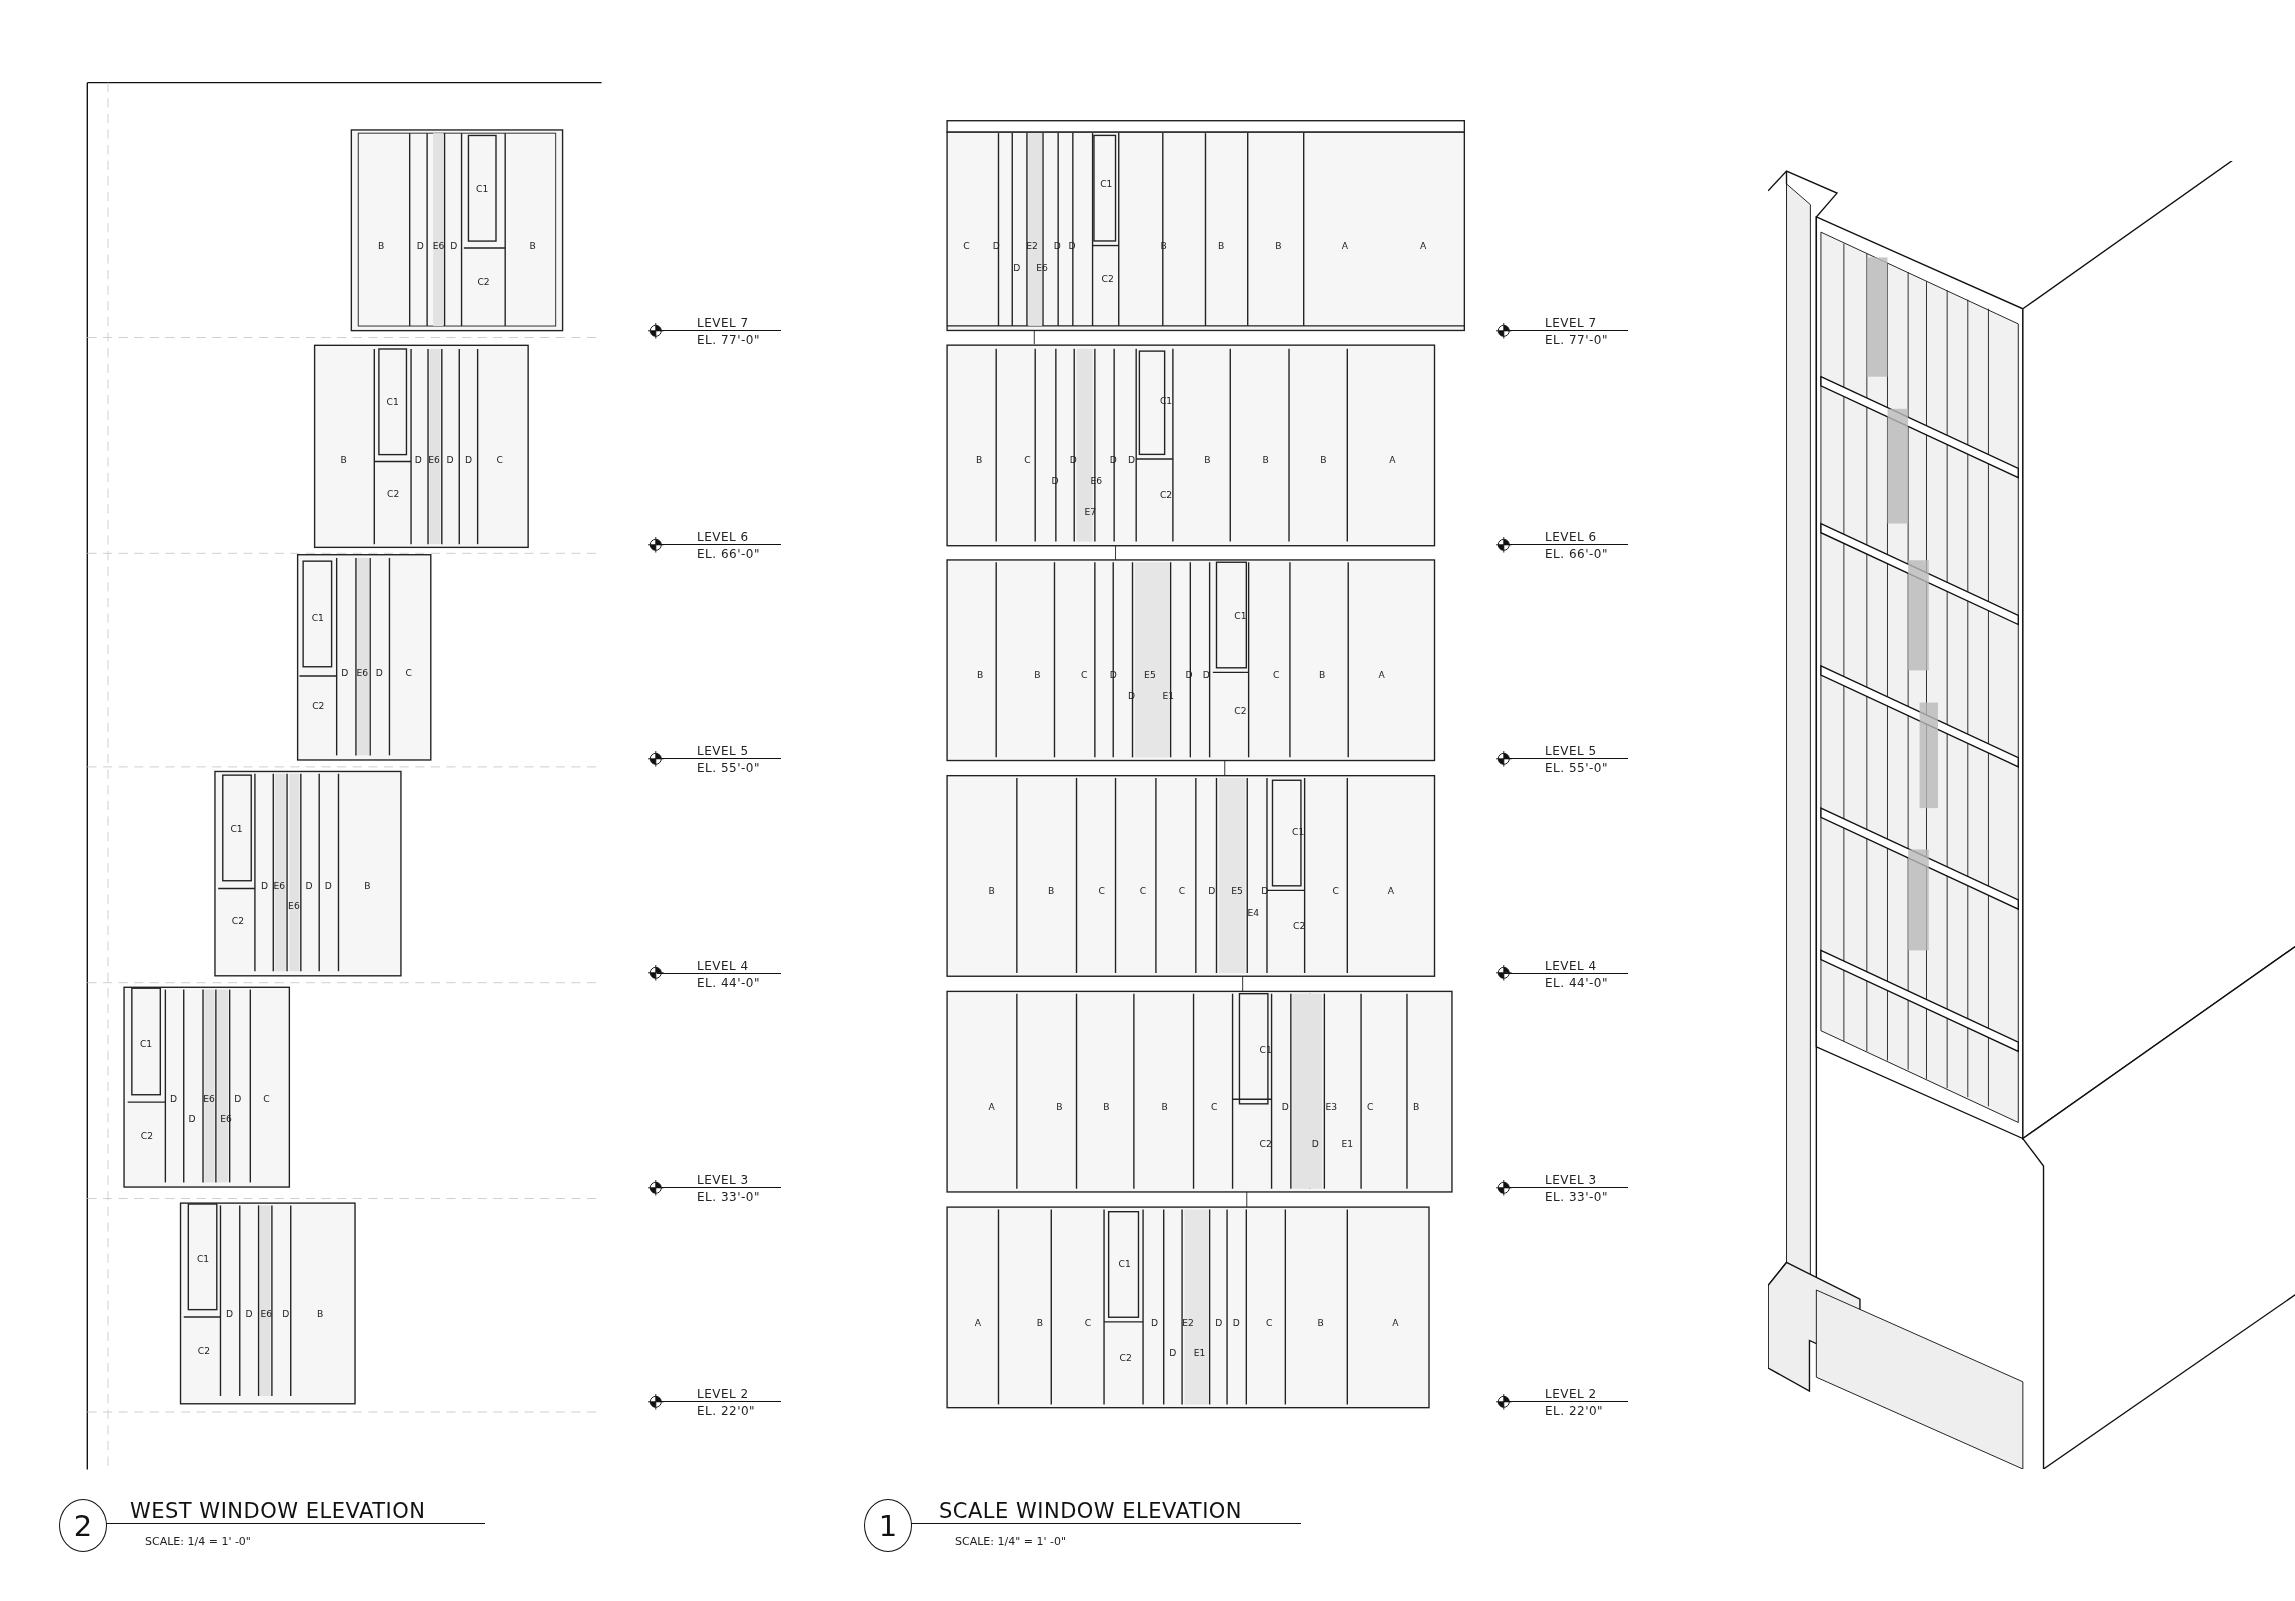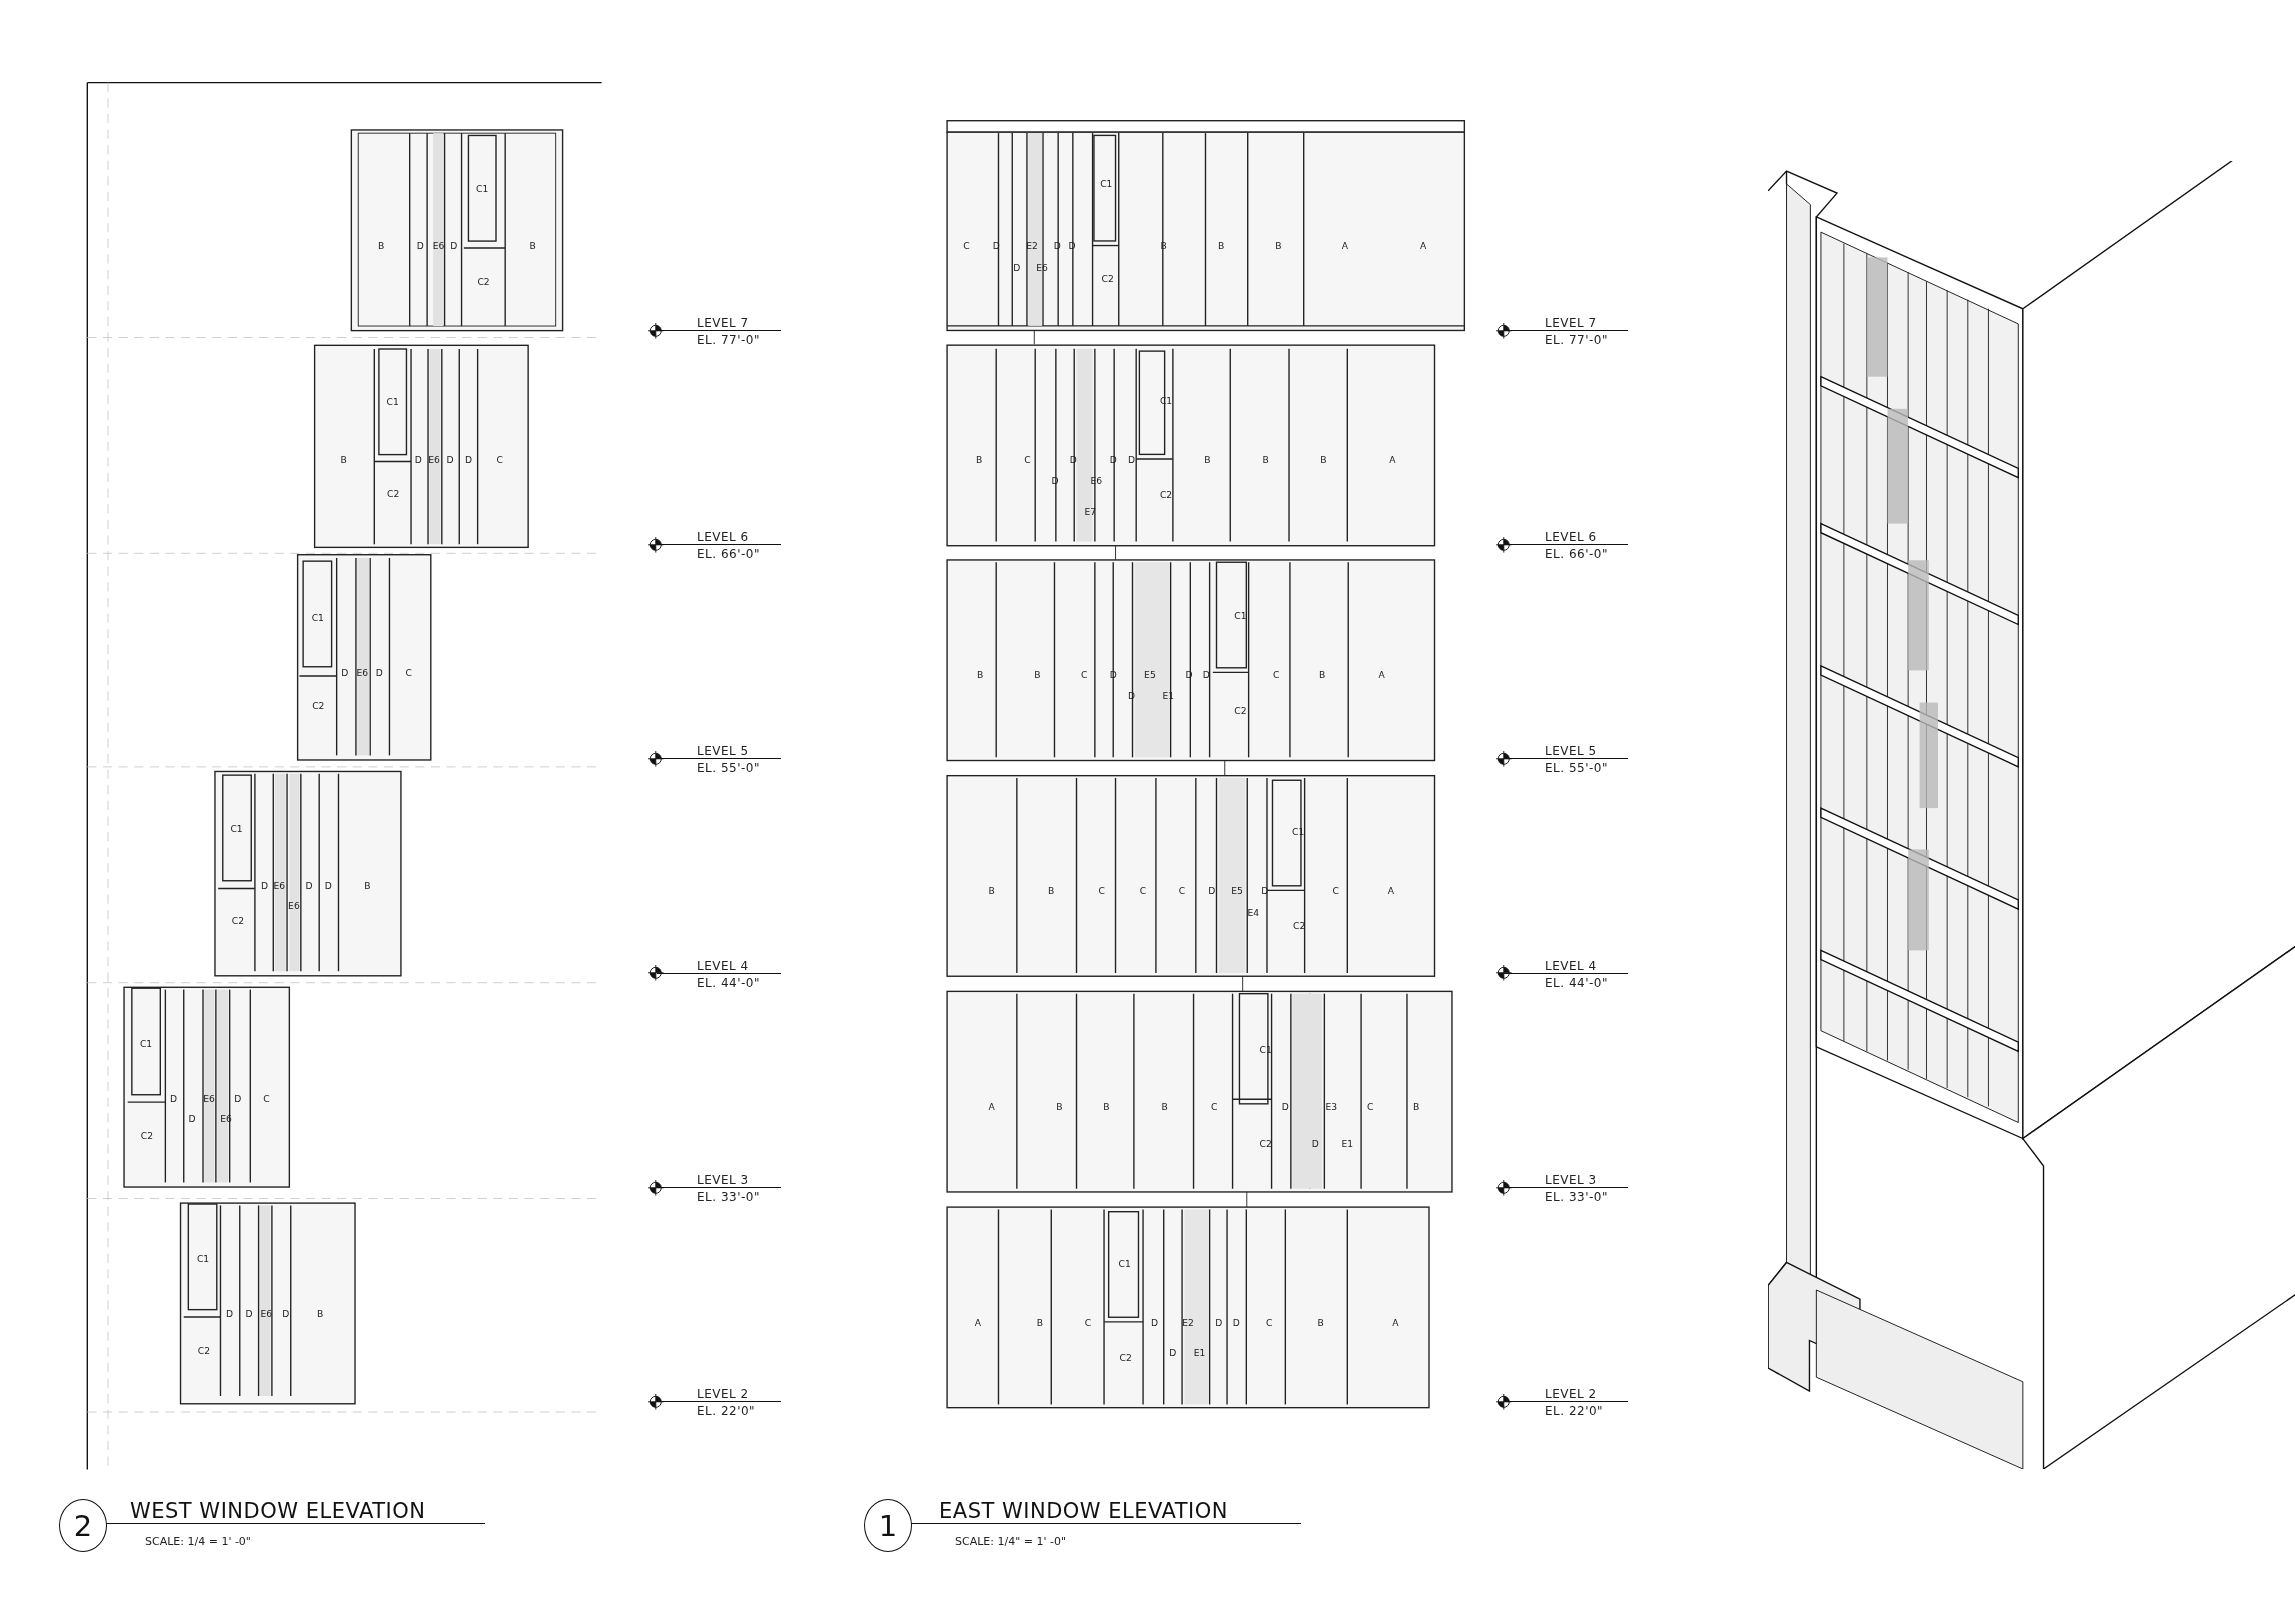--- a/index.html
+++ b/index.html
@@ -542,16 +542,16 @@
 
 <div>
   <div class="title-circle" style="left:59px;top:1499px">2</div>
   <div class="title-rule" style="left:106px;top:1523px;width:379px"></div>
   <div class="title-text" style="left:130px;top:1501px">WEST WINDOW ELEVATION</div>
   <div class="scale-text" style="left:145px;top:1536px">SCALE: 1/4 = 1' -0"</div>
 </div>
 <div>
   <div class="title-circle" style="left:864px;top:1499px">1</div>
   <div class="title-rule" style="left:911px;top:1523px;width:390px"></div>
-  <div class="title-text" style="left:939px;top:1501px">EAST WINDOW ELEVATION</div>
+  <div class="title-text" style="left:939px;top:1501px">SCALE WINDOW ELEVATION</div>
   <div class="scale-text" style="left:955px;top:1536px">SCALE: 1/4" = 1' -0"</div>
 </div>
 
 
 </body></html>

